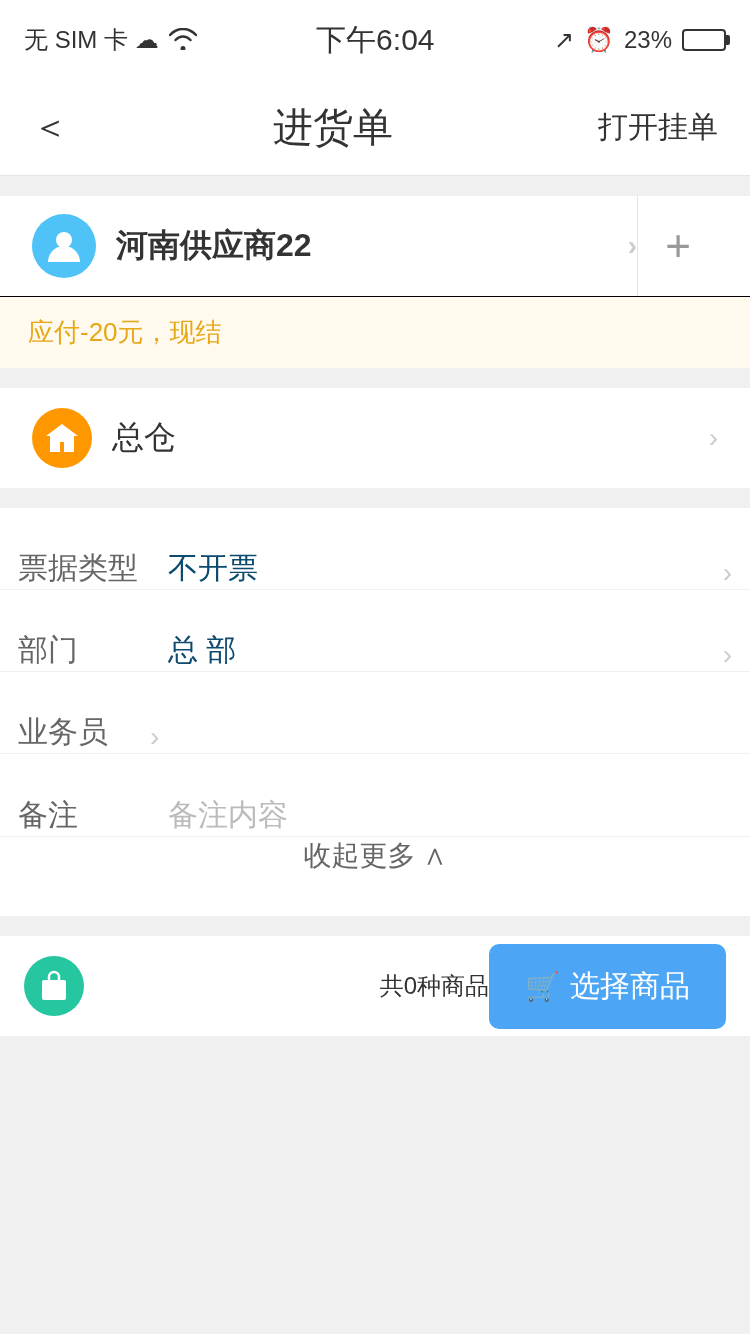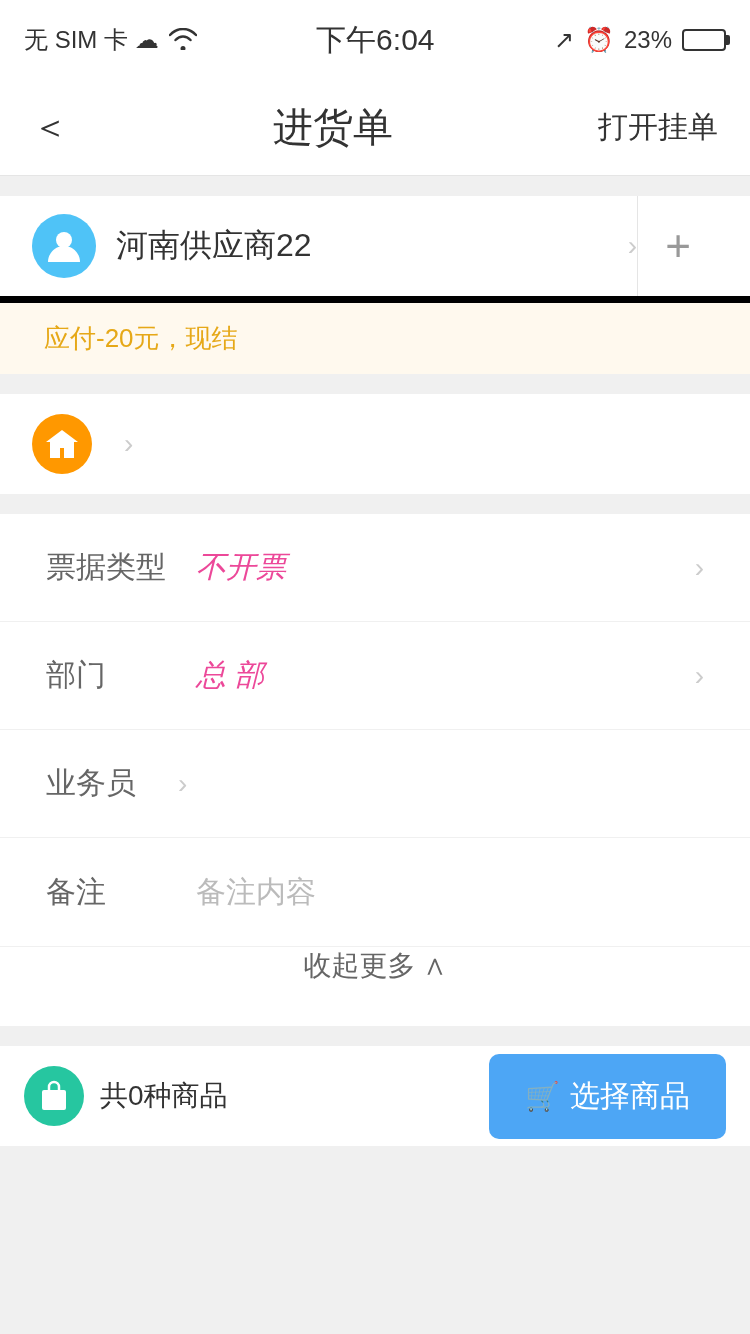--- a/index.html
+++ b/index.html
@@ -107,20 +107,21 @@
       align-items: center;
       padding: 0 32px;
     }
     .supplier-row {
       flex: 1;
       display: flex;
       align-items: center;
       height: 100px;
       border-right: 1px solid #e5e5e5;
       cursor: pointer;
+      font-weight: bold;
     }
     .supplier-avatar {
       width: 64px;
       height: 64px;
       border-radius: 50%;
       background: #4fc3f7;
       display: flex;
       align-items: center;
       justify-content: center;
       margin-right: 20px;
@@ -149,24 +150,24 @@
       justify-content: center;
       font-size: 44px;
       color: #999;
       cursor: pointer;
       flex-shrink: 0;
     }
 
     
     .notice-bar {
       background: #fff9ee;
-      padding: 18px 44px;
+      padding: 18px 28px;
       font-size: 26px;
       color: #e6a817;
-      border-top: 7px solid #000000;
+      border-top: 1px solid #000000;
     }
 
     
     .warehouse-section {
       background: #fff;
       margin-top: 20px;
       padding: 0 32px;
     }
     .warehouse-row {
       display: flex;
@@ -196,41 +197,40 @@
       color: #333;
     }
 
     
     .form-section {
       background: #fff;
       margin-top: 20px;
     }
     .form-row {
       display: flex;
-      align-items: center;
-      height: 108px;
-      padding: 0 46px;
+      align-items: flex-end;
+      height: 82px;
+      padding: 0 18px;
       border-bottom: 1px solid #f0f0f0;
       cursor: pointer;
     }
     .form-row:last-child {
       border-bottom: none;
     }
     .form-label {
       font-size: 30px;
       color: #666;
       width: 120px;
       flex-shrink: 0;
     }
     .form-value {
       flex: 1;
       font-size: 30px;
-      color: #ec4899;
+      color: #0c4a6e;
       padding-left: 30px;
-      font-style: italic;
     }
     .form-placeholder {
       flex: 1;
       font-size: 30px;
       color: #bbb;
       padding-left: 30px;
     }
 
     
     .collapse-row {
@@ -264,22 +264,23 @@
       margin-right: 16px;
       flex-shrink: 0;
     }
     .goods-icon svg {
       width: 36px;
       height: 36px;
       fill: white;
     }
     .goods-count {
       flex: 1;
-      font-size: 28px;
-      color: #333;
+      font-size: 24px;
+      color: #333;
+      text-align: right;
     }
     .select-btn {
       background: #4da6f5;
       color: #fff;
       border: none;
       border-radius: 10px;
       padding: 22px 36px;
       font-size: 30px;
       display: flex;
       align-items: center;
@@ -339,20 +340,21 @@
 
 <div class="notice-bar">应付-20元，现结</div>
 
 <div class="warehouse-section">
   <div class="warehouse-row">
     <div class="warehouse-icon">
       <svg viewBox="0 0 36 36">
         <path d="M18 4L2 16h4v16h10v-10h4v10h10V16h4L18 4z" fill="white"></path>
       </svg>
     </div>
+    <span class="warehouse-name">总仓</span>
     <span class="chevron">›</span>
   </div>
 </div>
 
 <div class="form-section">
 
   <div class="form-row">
     <span class="form-label">票据类型</span>
     <span class="form-value">不开票</span>
     <span class="chevron">›</span>

